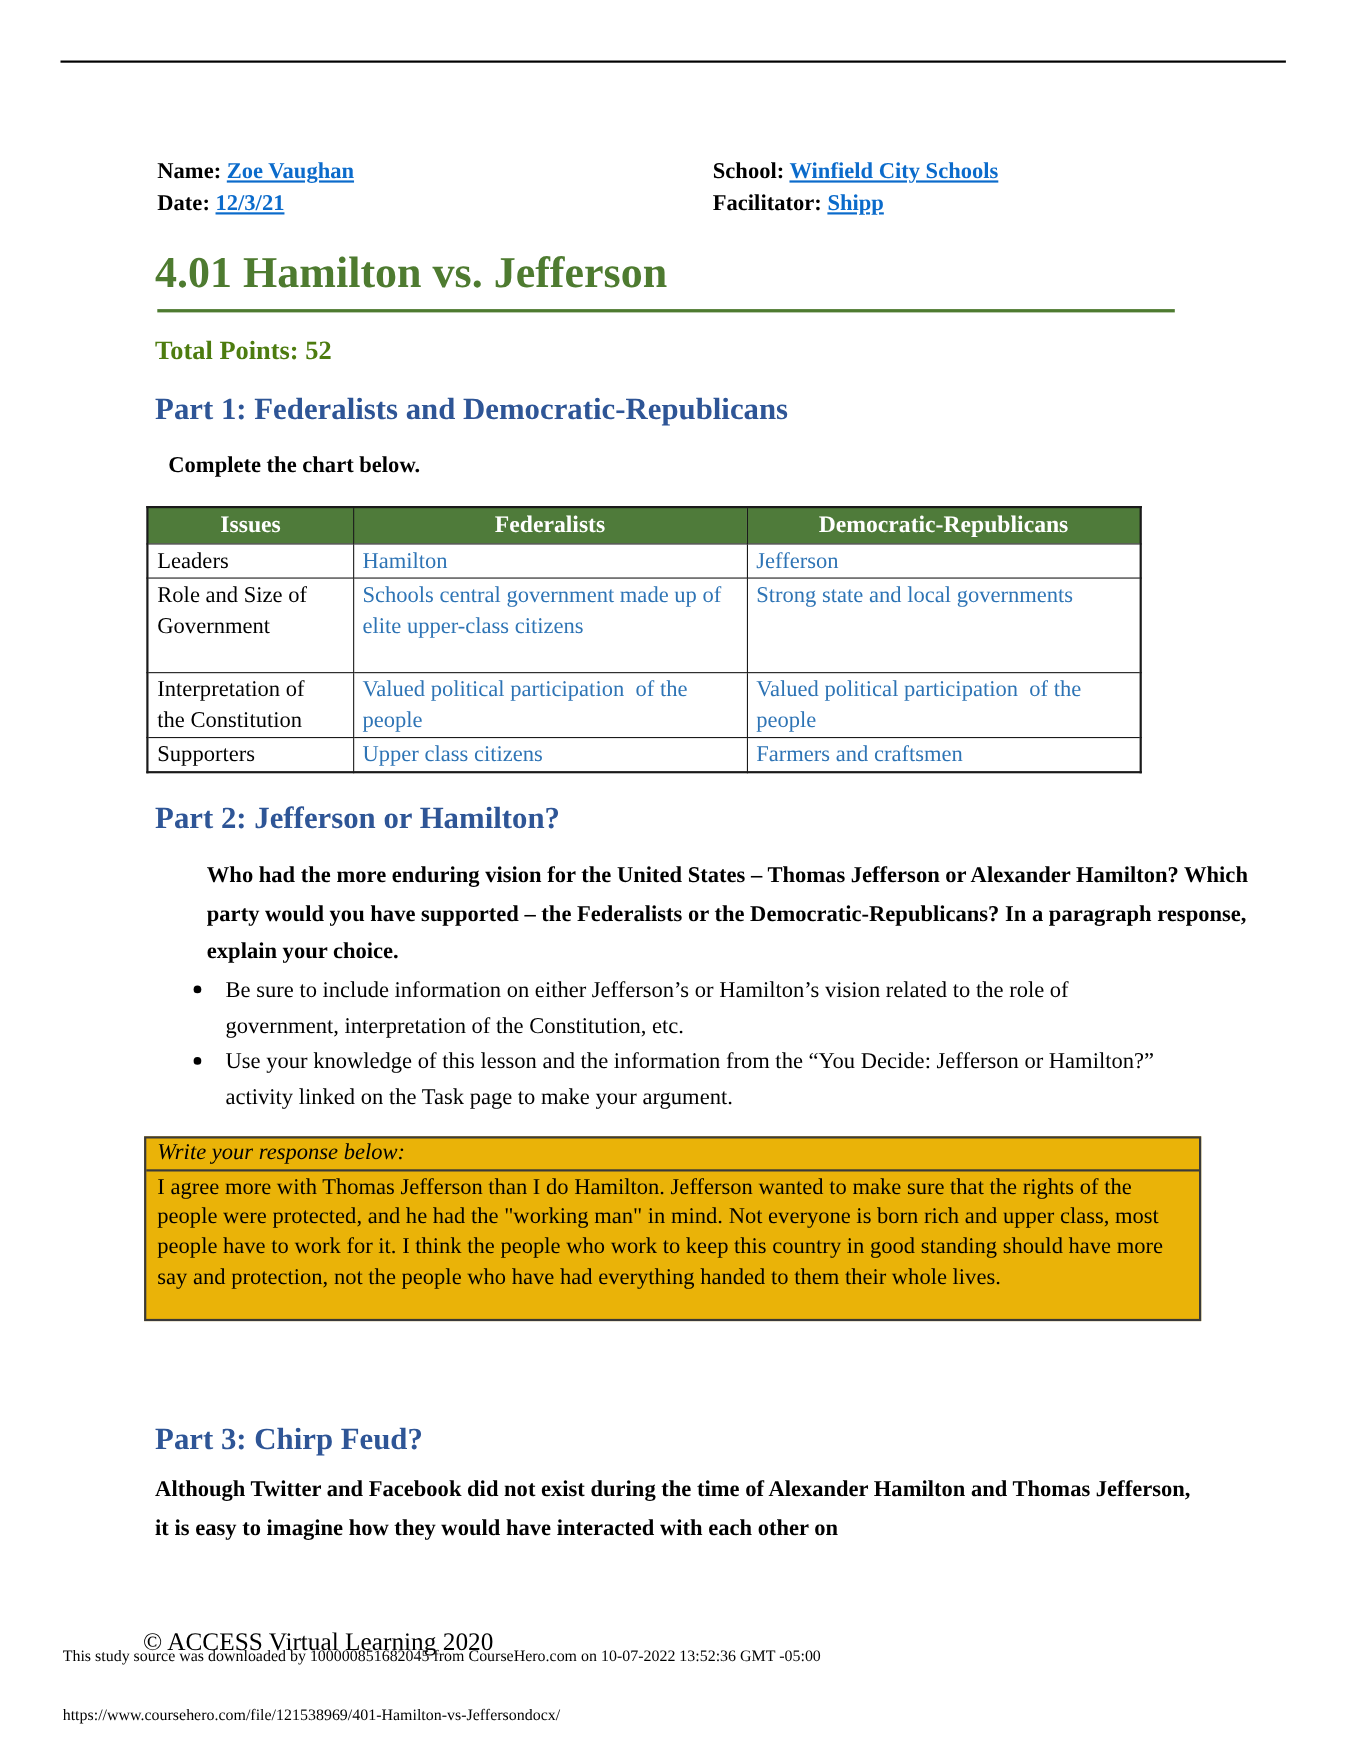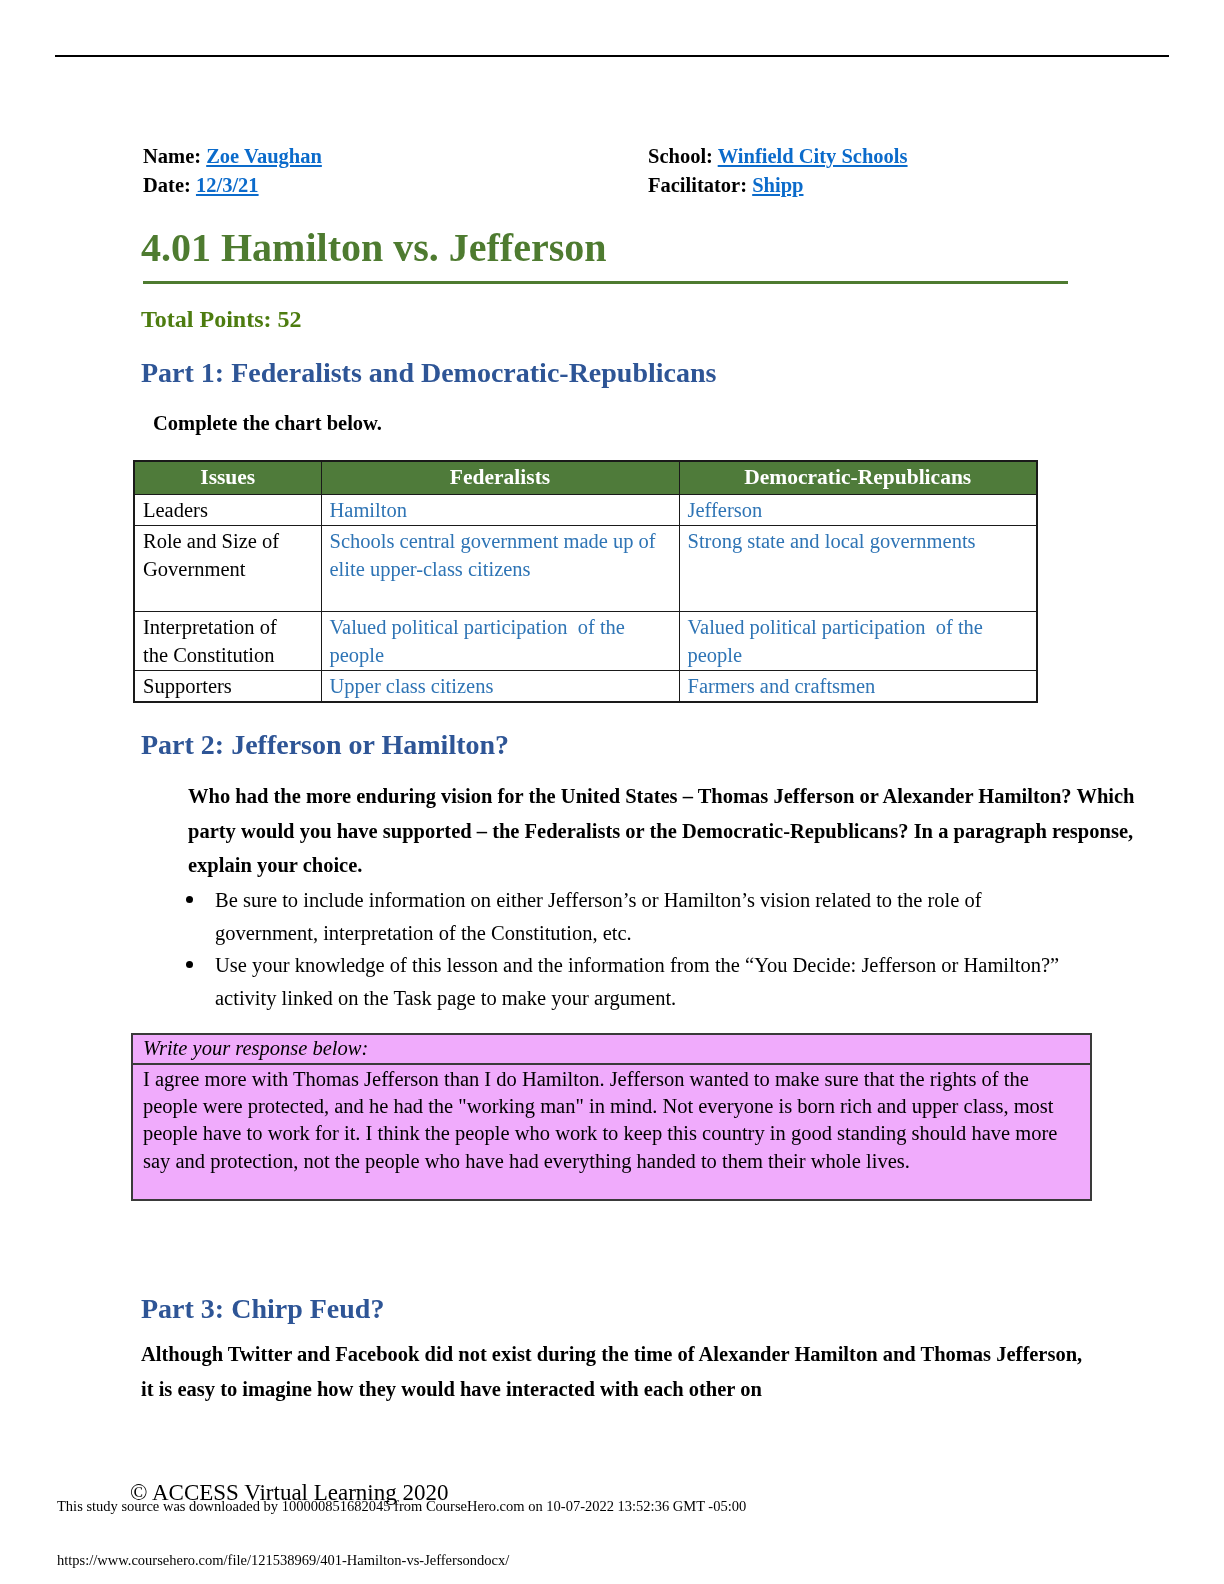--- a/index.html
+++ b/index.html
@@ -50,25 +50,25 @@
   .col-dr { width: 358px; }
   tr.r-leaders td { height: 30px; }
   tr.r-role td { height: 86px; }
   tr.r-interp td { height: 54px; }
   tr.r-supp td { height: 29px; }
 
   .prompt { position: absolute; left: 141px; width: 948px; font-size: 20.5px; font-weight: bold; color: #000; line-height: 34.5px; }
   .prompt2 { top: 779px; margin-left: 47px; }
   .prompt3 { top: 1337px; }
 
-  .bullets { position: absolute; left: 144px; top: 884px; width: 930px; list-style: none; }
+  .bullets { position: absolute; left: 134px; top: 884px; width: 930px; list-style: none; }
   .bullets li { position: relative; padding-left: 71px; font-size: 20.5px; color: #000; line-height: 32.5px; }
   .bullets li .dot { position: absolute; left: 42px; top: 12px; width: 7px; height: 7px; border-radius: 50%; background: #000; }
 
-  .response-box { position: absolute; left: 131px; top: 1033px; width: 961px; border: 2px solid #3a3a3a; background: #f0abfc; }
+  .response-box { position: absolute; left: 131px; top: 1033px; width: 961px; border: 2px solid #3a3a3a; background: #eab308; }
   .response-caption { font-size: 20.5px; font-style: italic; color: #000; padding: 0px 10px 1px 10px; line-height: 27px; border-bottom: 2px solid #3a3a3a; }
   .response-text { font-size: 20.5px; color: #000; line-height: 27.2px; padding: 1px 10px 6px 10px; min-height: 134px; }
 
   .footer-copyright { position: absolute; left: 130px; top: 1480px; font-size: 23px; color: #000; }
   .footer-note { position: absolute; left: 57px; top: 1498px; font-size: 14.5px; color: #000; }
   .footer-url { position: absolute; left: 57px; top: 1552px; font-size: 14.5px; color: #000; }
 </style>
 </head>
 <body>
 

